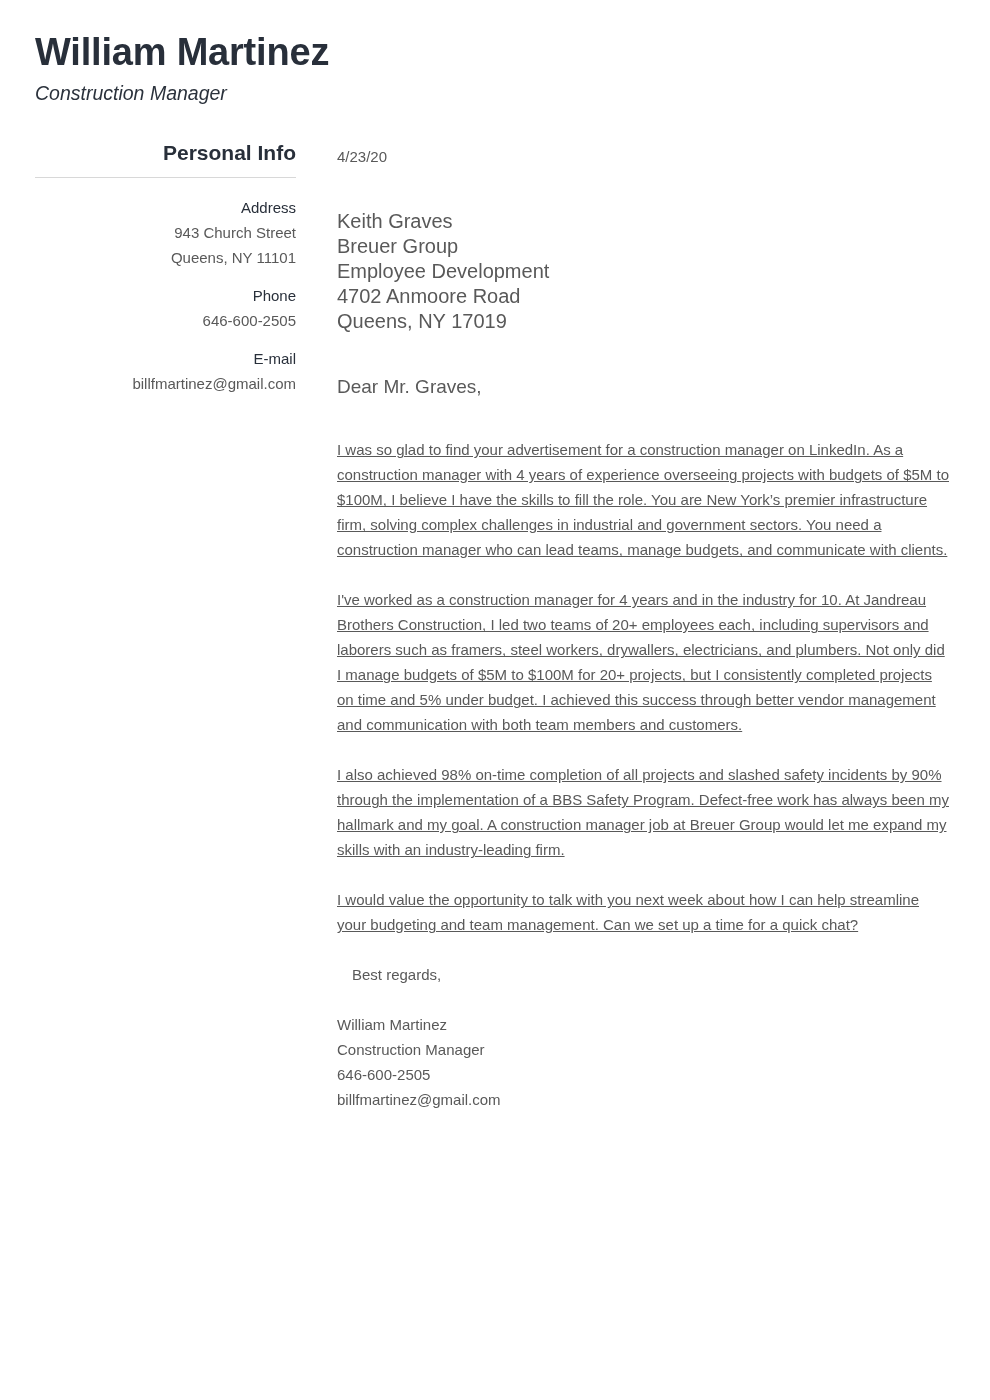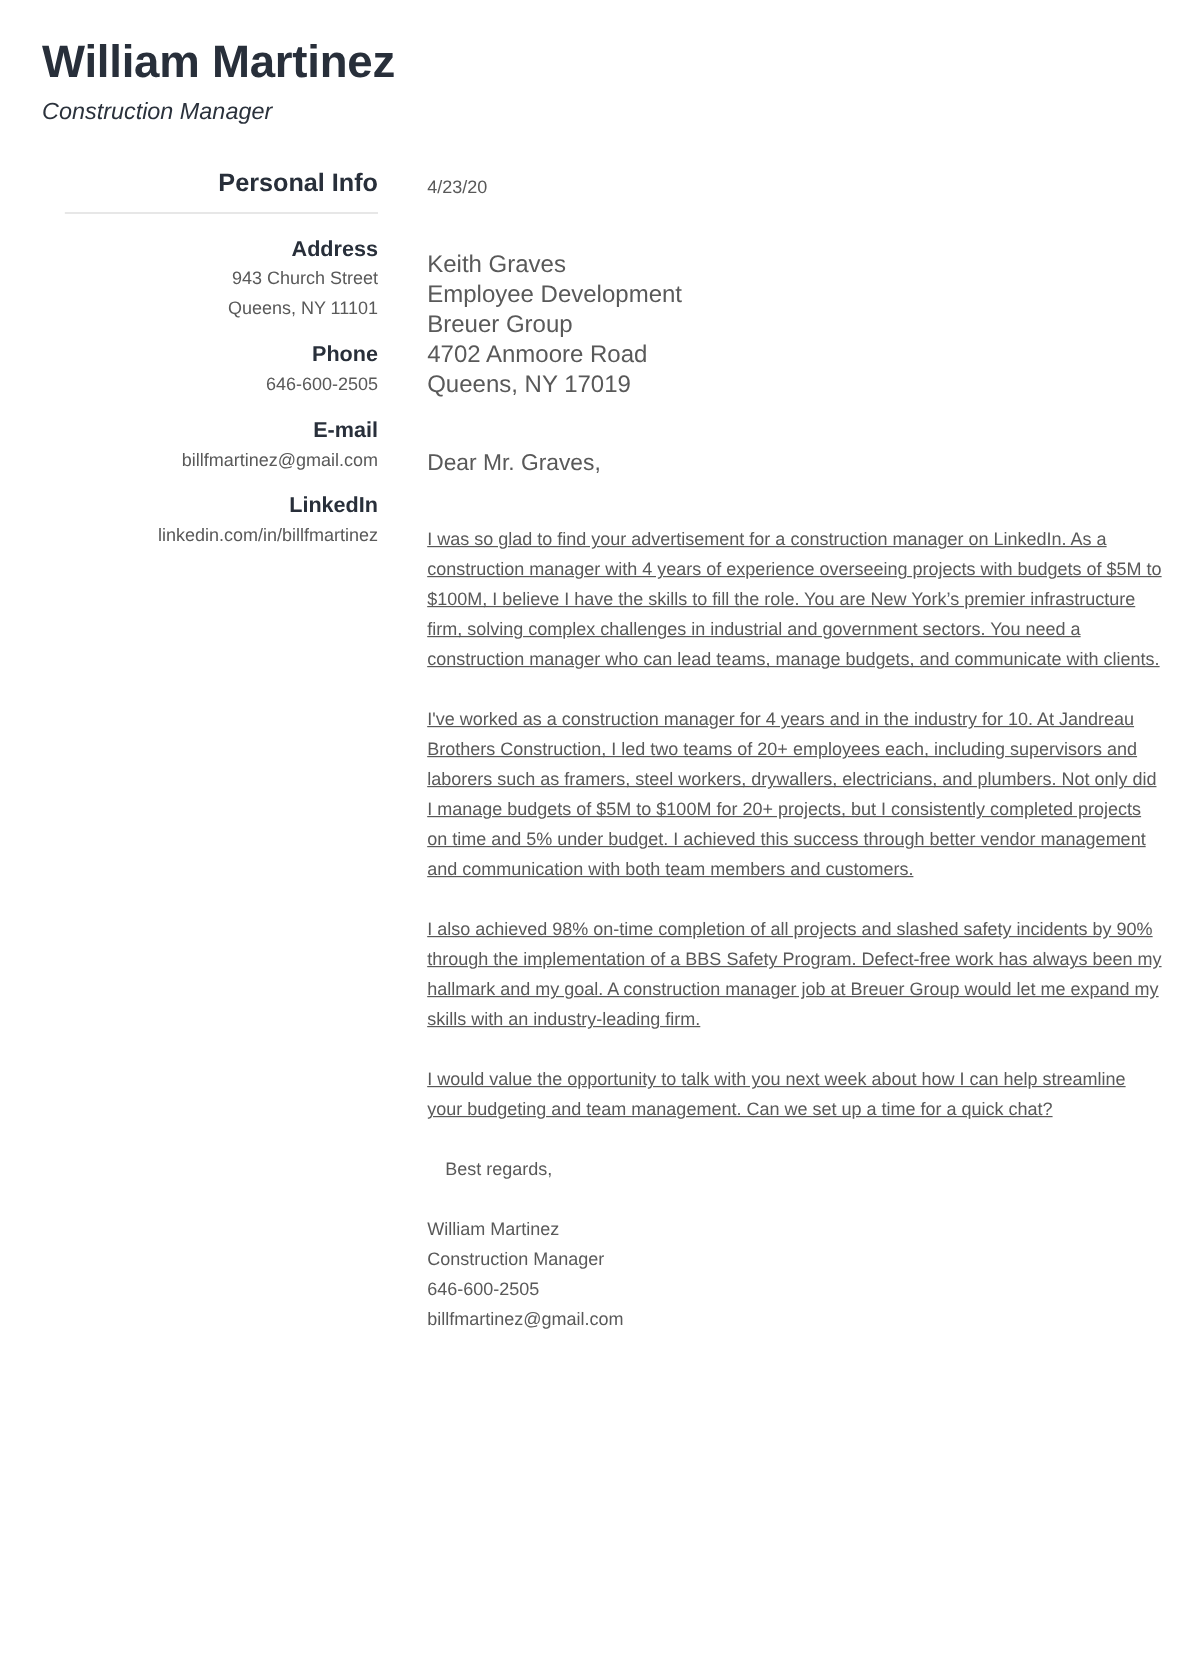--- a/index.html
+++ b/index.html
@@ -41,21 +41,20 @@
     color: #2b323c;
     margin: 7px 0 0 0;
     line-height: 1.3;
   }
 
   
   .columns {
     display: flex;
     align-items: flex-start;
     padding-top: 34px;
-    justify-content: center;
   }
 
   
   .sidebar {
     width: 261px;
     margin-left: 35px;
     flex: 0 0 261px;
     text-align: right;
   }
   .sidebar-heading {
@@ -69,22 +68,22 @@
   .sidebar-rule {
     border: 0;
     border-top: 1px solid #d8d8d8;
     margin: 0 0 17px 0;
     width: 100%;
   }
   .info-group {
     margin-bottom: 13px;
   }
   .info-label {
-    font-size: 18px;
-    font-weight: bold;
+    font-size: 15px;
+    font-weight: normal;
     color: #282f3a;
     line-height: 25px;
   }
   .info-value {
     font-size: 15px;
     color: #595959;
     line-height: 25px;
   }
 
   
@@ -159,34 +158,30 @@
       <div class="info-group">
         <div class="info-label">Phone</div>
         <div class="info-value">646-600-2505</div>
       </div>
 
       <div class="info-group">
         <div class="info-label">E-mail</div>
         <div class="info-value">billfmartinez@gmail.com</div>
       </div>
 
-      <div class="info-group">
-        <div class="info-label">LinkedIn</div>
-        <div class="info-value">linkedin.com/in/billfmartinez</div>
-      </div>
     </aside>
 
     <main class="content">
 
       <div class="letter-date">4/23/20</div>
 
       <div class="recipient">
         <div class="recipient-line">Keith Graves</div>
+        <div class="recipient-line">Breuer Group</div>
         <div class="recipient-line">Employee Development</div>
-        <div class="recipient-line">Breuer Group</div>
         <div class="recipient-line">4702 Anmoore Road</div>
         <div class="recipient-line">Queens, NY 17019</div>
       </div>
 
       <div class="salutation">Dear Mr. Graves,</div>
 
       <p class="para">I was so glad to find your advertisement for a construction manager on LinkedIn. As a construction manager with 4 years of experience overseeing projects with budgets of $5M to $100M, I believe I have the skills to fill the role. You are New York’s premier infrastructure firm, solving complex challenges in industrial and government sectors. You need a construction manager who can lead teams, manage budgets, and communicate with clients.</p>
       <p class="para">I've worked as a construction manager for 4 years and in the industry for 10. At Jandreau Brothers Construction, I led two teams of 20+ employees each, including supervisors and laborers such as framers, steel workers, drywallers, electricians, and plumbers. Not only did I manage budgets of $5M to $100M for 20+ projects, but I consistently completed projects on time and 5% under budget. I achieved this success through better vendor management and communication with both team members and customers.</p>
       <p class="para">I also achieved 98% on-time completion of all projects and slashed safety incidents by 90% through the implementation of a BBS Safety Program. Defect-free work has always been my hallmark and my goal. A construction manager job at Breuer Group would let me expand my skills with an industry-leading firm.</p>
       <p class="para">I would value the opportunity to talk with you next week about how I can help streamline your budgeting and team management. Can we set up a time for a quick chat?</p>

